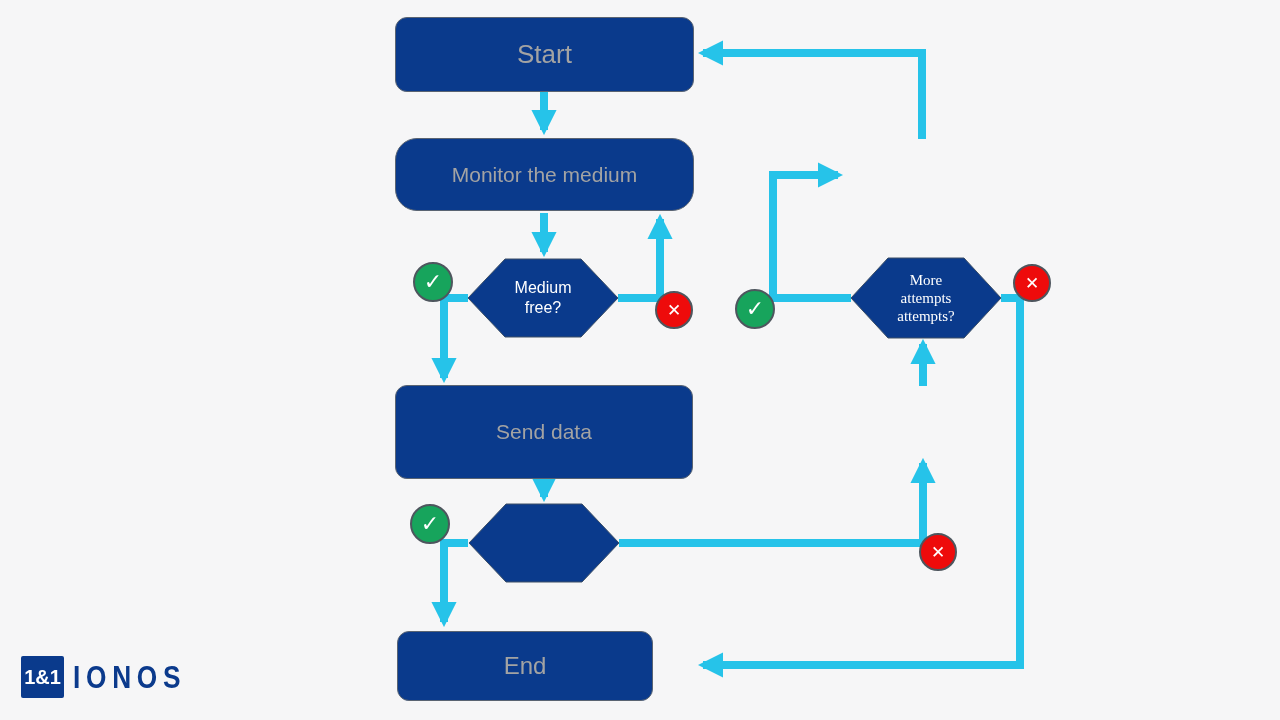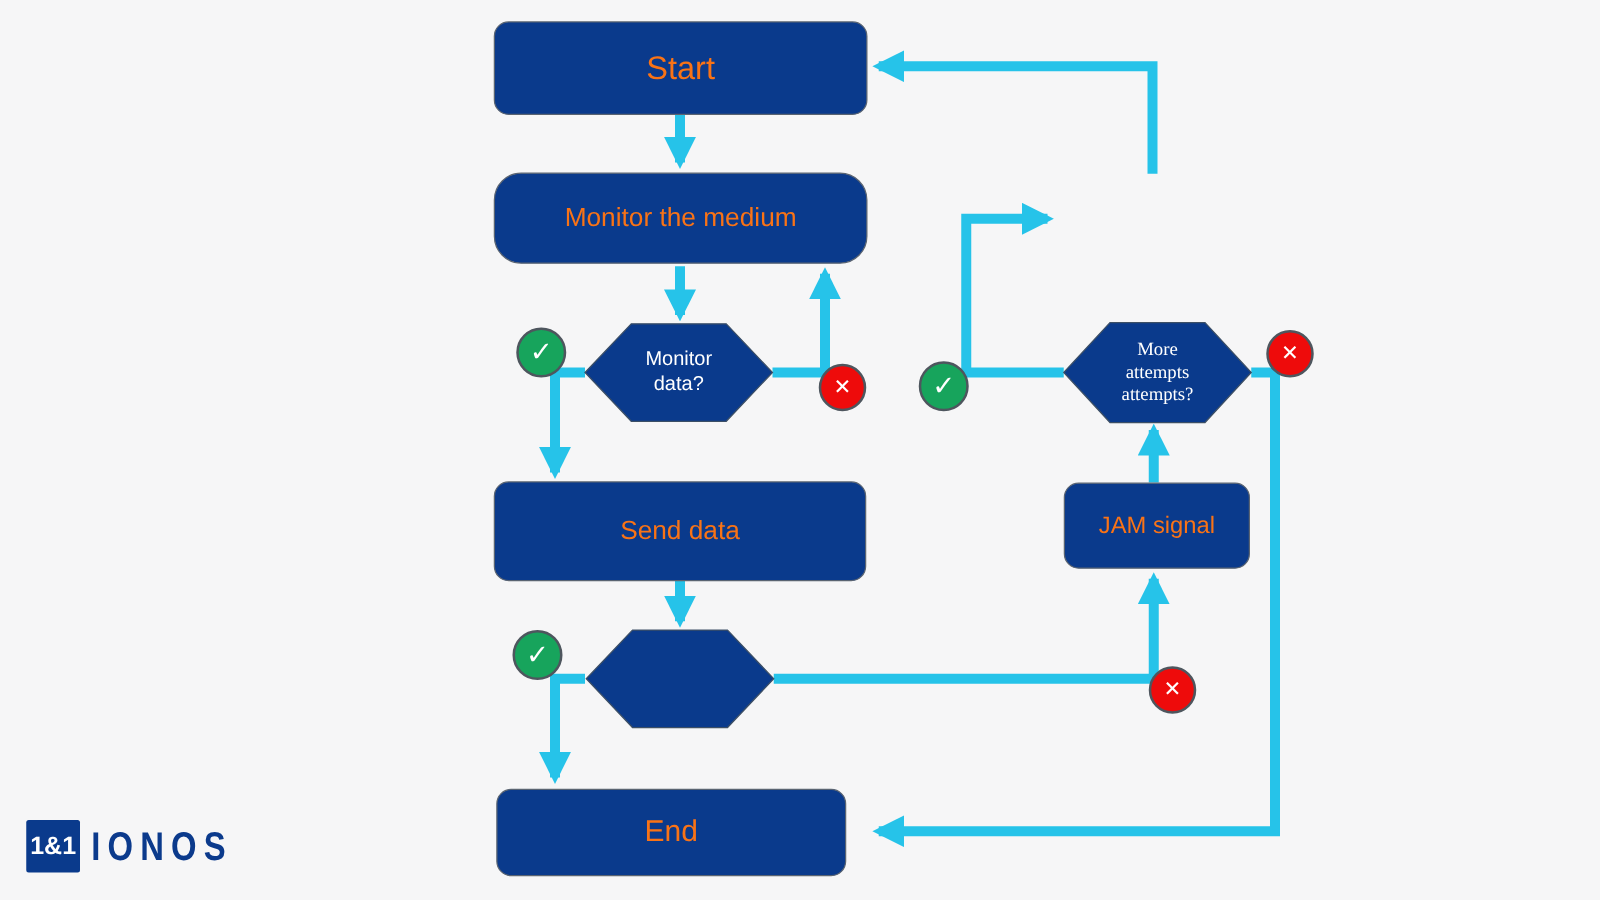--- a/index.html
+++ b/index.html
@@ -13,21 +13,21 @@
   }
   svg.wires { position:absolute; left:0; top:0; width:1280px; height:720px; }
   .wire { stroke:#26c3e9; stroke-width:8; fill:none; }
   .hexagon { fill:#0a3a8c; stroke:#3c4f66; stroke-width:1; }
 
   .node {
     position:absolute;
     background:#0a3a8c;
     border:1px solid #5a6472;
     border-radius:12px;
-    color:#f97316;
+    color:#a3a3a3;
     display:flex; align-items:center; justify-content:center;
     text-align:center;
   }
   .hex-label {
     position:absolute;
     color:#ffffff;
     display:flex; flex-direction:column;
     align-items:center; justify-content:center;
     text-align:center;
     line-height:1.22;
@@ -48,22 +48,22 @@
   .badge.no {
     width:38px; height:38px;
     background:#ee0b0b;
     border:2px solid #4e565e;
     font-size:17px;
   }
 
   
   #node-start   { left:395px; top:17px;  width:299px; height:75px; font-size:26px; }
   #node-monitor { left:395px; top:138px; width:299px; height:73px; font-size:21px;border-radius:22px; }
-  #node-send    { left:395px; top:385px; width:298px; height:80px; font-size:21px; }
-  #node-end     { left:397px; top:631px; width:280px; height:70px; font-size:24px; }
+  #node-send    { left:395px; top:385px; width:298px; height:94px; font-size:21px; }
+  #node-end     { left:397px; top:631px; width:256px; height:70px; font-size:24px; }
   #node-backoff { left:845px; top:139px; width:150px; height:71px; font-size:19px; }
   #node-jam     { left:851px; top:386px; width:149px; height:69px; font-size:19px; }
 
   #hexlabel-medium-free  { left:468px; top:259px; width:150px; height:78px; font-size:16px; }
   #hexlabel-no-collision { left:469px; top:504px; width:150px; height:78px; font-size:16px; }
   #hexlabel-more-attempts{ left:851px; top:258px; width:150px; height:80px; font-size:15px;font-family:Liberation Serif, serif; }
 
   #badge-yes-medium-free  { left:413px; top:262px; }
   #badge-yes-no-collision { left:410px; top:504px; }
   #badge-yes-more-attempts{ left:735px; top:289px; }
@@ -124,27 +124,24 @@
   </div>
   <div class="node" id="node-monitor">
     <span>Monitor the medium</span>
   </div>
   <div class="node" id="node-send">
     <span>Send data</span>
   </div>
   <div class="node" id="node-end">
     <span>End</span>
   </div>
-  <div class="node" id="node-jam">
-    <span>JAM signal</span>
-  </div>
 
   <div class="hex-label" id="hexlabel-medium-free">
-    <span>Monitor</span>
-    <span>data?</span>
+    <span>Medium</span>
+    <span>free?</span>
   </div>
   <div class="hex-label" id="hexlabel-more-attempts">
     <span>More</span>
     <span>attempts</span>
     <span>attempts?</span>
   </div>
 
   <div class="badge yes" id="badge-yes-medium-free">
     <span>✓</span>
   </div>

